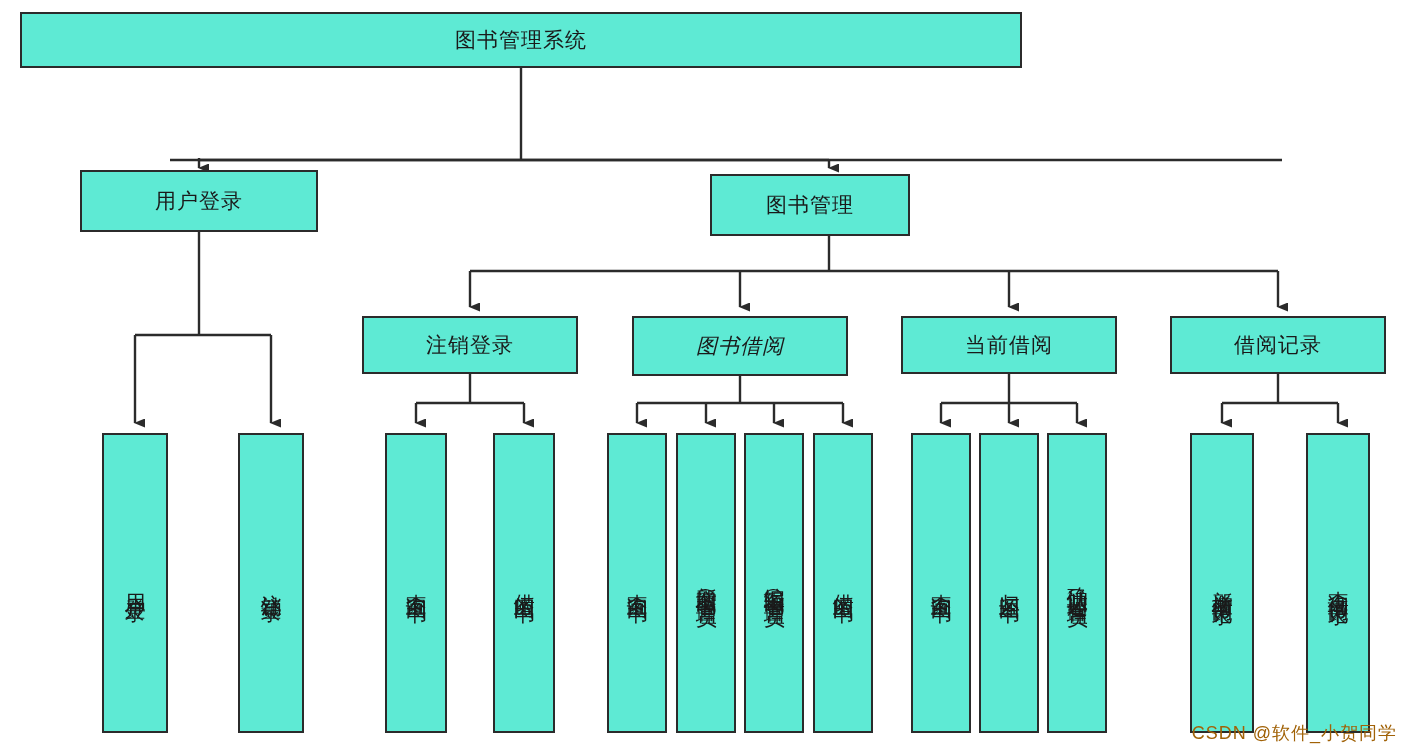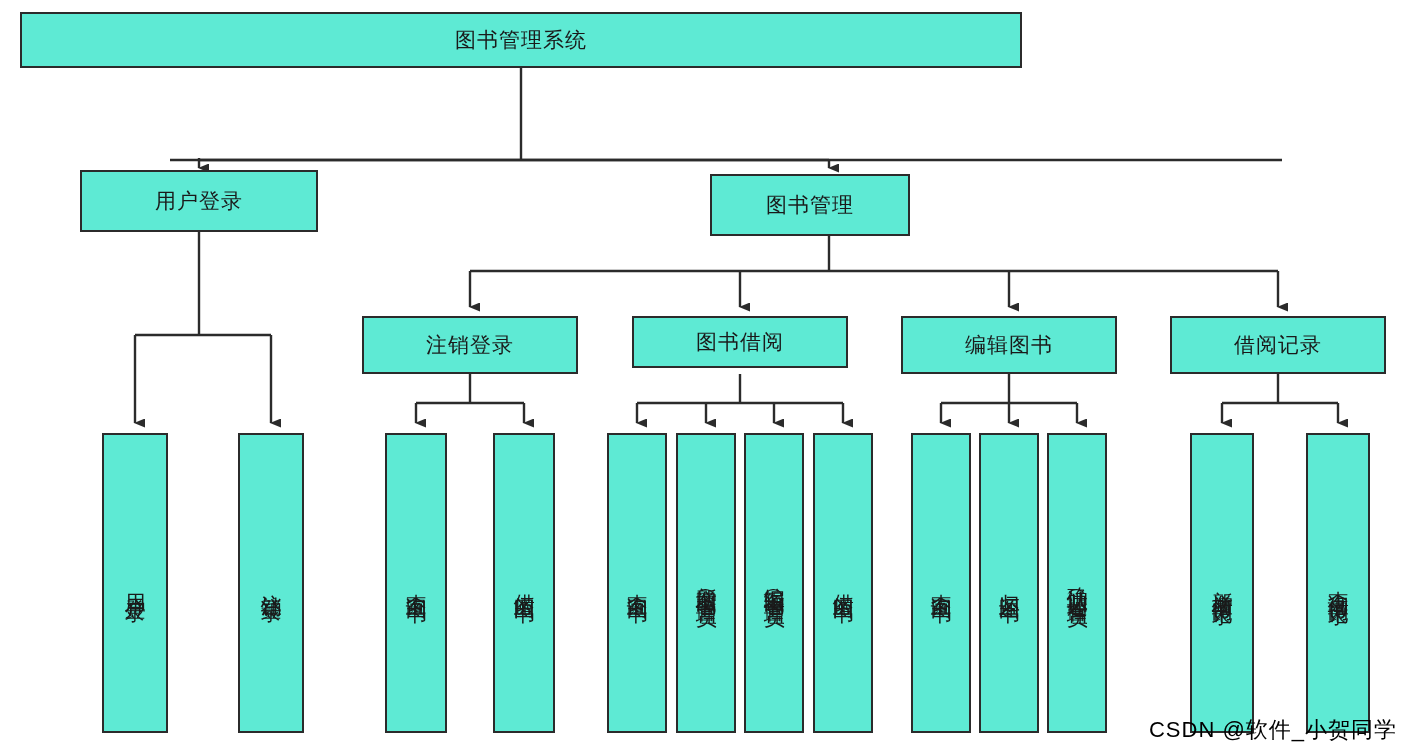--- a/index.html
+++ b/index.html
@@ -56,22 +56,22 @@
   #root-node {
     left: 20px;
     top: 12px;
     width: 1002px;
     height: 56px;
   }
   .watermark {
     position: absolute;
     right: 8px;
     bottom: 2px;
-    font-size: 22px;
-    color: #000000;
+    font-size: 18px;
+    color: #a16207;
     letter-spacing: 1px;
     white-space: nowrap;
   }
 </style>
 </head>
 <body>
 
 <div id="canvas">
 
   <svg class="edges" viewBox="0 0 1405 747">
@@ -159,25 +159,25 @@
   <div class="node horiz" style="left:80px; top:170px; width:238px; height:62px;">
     <span>用户登录</span>
   </div>
   <div class="node horiz" style="left:710px; top:174px; width:200px; height:62px;">
     <span>图书管理</span>
   </div>
 
   <div class="node horiz" style="left:362px; top:316px; width:216px; height:58px;">
     <span>注销登录</span>
   </div>
-  <div class="node horiz" style="left:632px; top:316px; width:216px; height:52px;">
+  <div class="node horiz" style="left:632px; top:316px; width:216px; height:60px;font-style:italic;">
     <span>图书借阅</span>
   </div>
   <div class="node horiz" style="left:901px; top:316px; width:216px; height:58px;">
-    <span>编辑图书</span>
+    <span>当前借阅</span>
   </div>
   <div class="node horiz" style="left:1170px; top:316px; width:216px; height:58px;justify-content:center;">
     <span>借阅记录</span>
   </div>
 
   <div class="node vert" style="left:102px; top:433px; width:66px; height:300px;">
     <span class="vlabel">用户登录</span>
   </div>
   <div class="node vert" style="left:238px; top:433px; width:66px; height:300px;">
     <span class="vlabel">注销登录</span>

